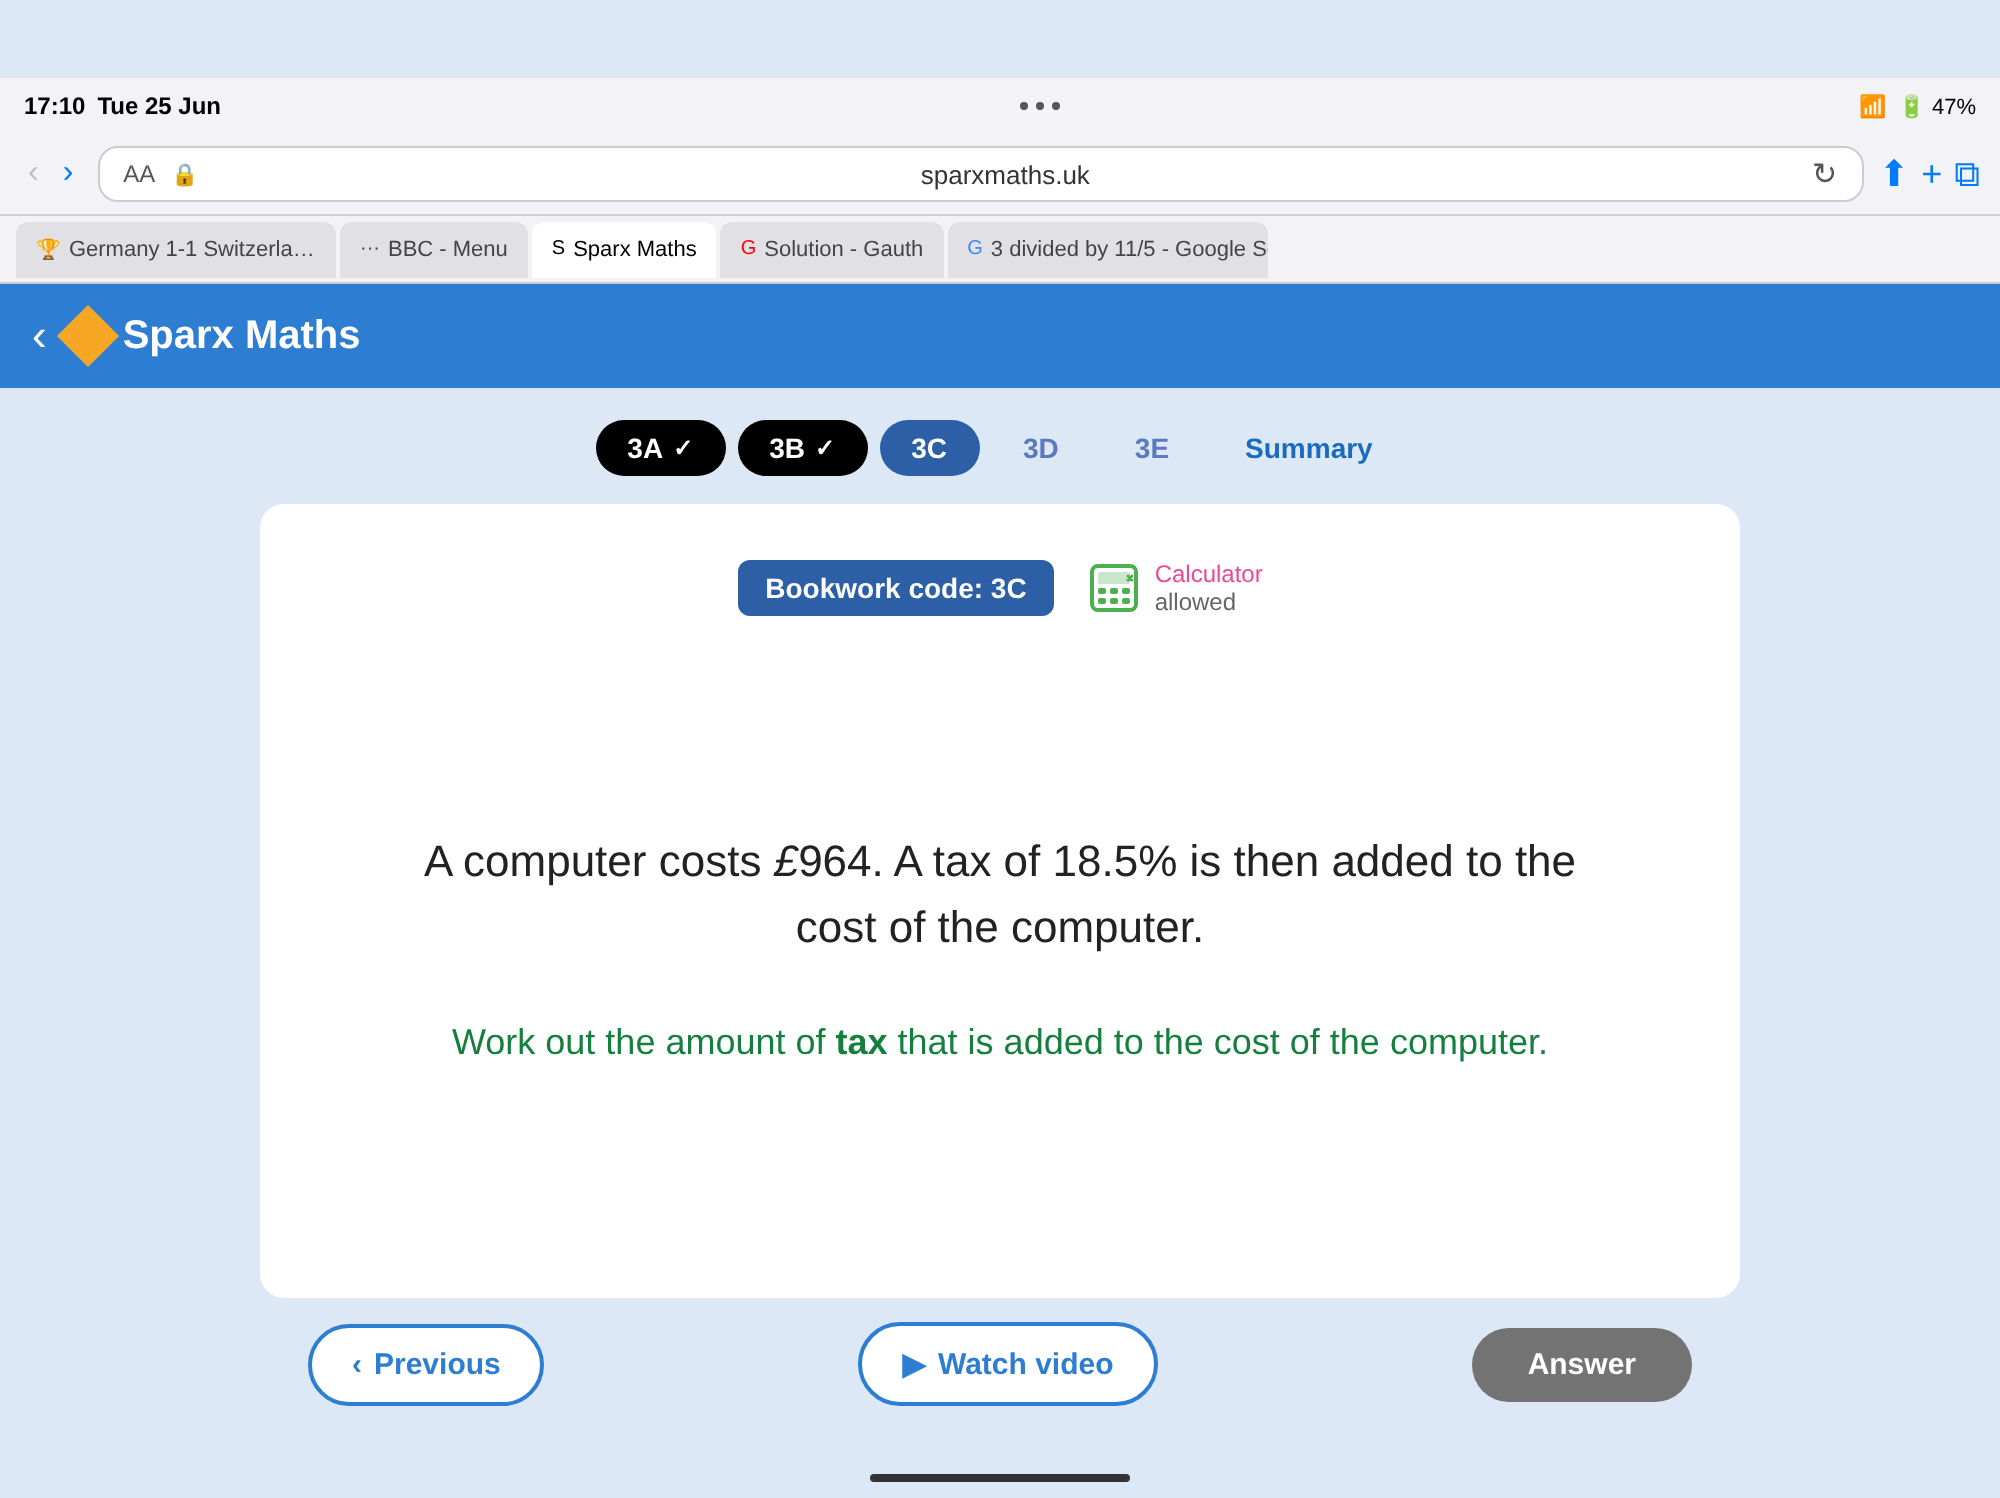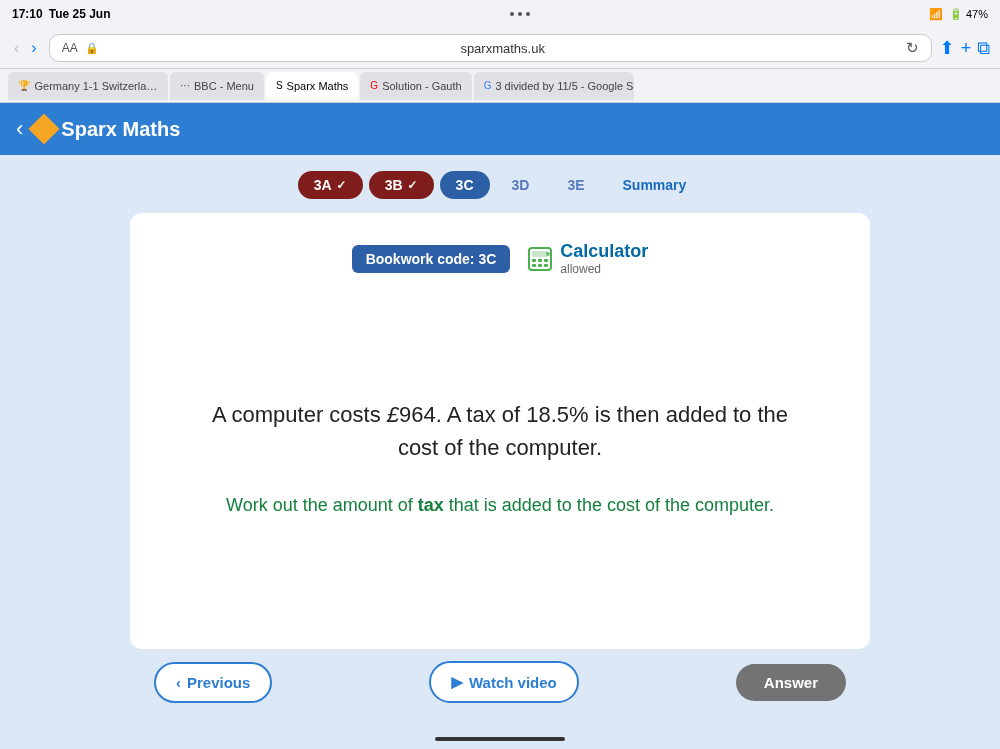--- a/index.html
+++ b/index.html
@@ -16,20 +16,21 @@
     
     .status-bar {
       background: #f2f2f7;
       height: 28px;
       display: flex;
       align-items: center;
       justify-content: space-between;
       padding: 0 12px;
       font-size: 12px;
       color: #000;
+      margin-top: 39px;
     }
     .status-left { display: flex; align-items: center; gap: 6px; font-weight: 600; }
     .status-center { display: flex; gap: 4px; }
     .status-dot { width: 4px; height: 4px; background: #555; border-radius: 50%; }
     .status-right { display: flex; align-items: center; gap: 6px; font-size: 11px; }
 
     
     .browser-chrome {
       background: #f2f2f7;
       padding: 6px 10px;
@@ -171,21 +172,21 @@
       padding: 6px 16px;
       border-radius: 20px;
       font-size: 14px;
       font-weight: 600;
       cursor: pointer;
       border: none;
       display: flex;
       align-items: center;
       gap: 5px;
     }
-    .task-tab.completed { background: #7f1d1d; color: white; }
+    .task-tab.completed { background: #000000; color: white; }
     .task-tab.active { background: #2d5fa6; color: white; }
     .task-tab.inactive { background: none; color: #5a7abf; border: none; }
     .task-tab.summary { background: none; color: #1a6bbf; font-weight: 600; border: none; }
     .checkmark { font-size: 12px; }
 
     
     .question-card {
       background: white;
       border-radius: 12px;
       width: 100%;
@@ -408,21 +409,21 @@
             <rect x="5" y="13" width="4" height="3" rx="1" fill="#4caf50"></rect>
             <rect x="11" y="13" width="4" height="3" rx="1" fill="#4caf50"></rect>
             <rect x="17" y="13" width="4" height="3" rx="1" fill="#4caf50"></rect>
             <rect x="5" y="18" width="4" height="3" rx="1" fill="#4caf50"></rect>
             <rect x="11" y="18" width="4" height="3" rx="1" fill="#4caf50"></rect>
             <rect x="17" y="18" width="4" height="3" rx="1" fill="#4caf50"></rect>
             <path d="M20 7 L22 9 M22 7 L20 9" stroke="#4caf50" stroke-width="1.5" stroke-linecap="round"></path>
           </svg>
         </div>
         <div>
-          <div style="font-size:18px;font-weight:700;color:#0369a1">Calculator</div>
+          <div style="font-size:12px;font-weight:400;color:#ec4899">Calculator</div>
           <div style="font-size:12px;color:#666">allowed</div>
         </div>
       </div>
     </div>
 
     <div class="question-text">
       <p class="question-line1">
         A computer costs <span style="font-style:italic">£</span>964. A tax of 18.5% is then added to the cost of the computer.
       </p>
       <p class="question-line2">

